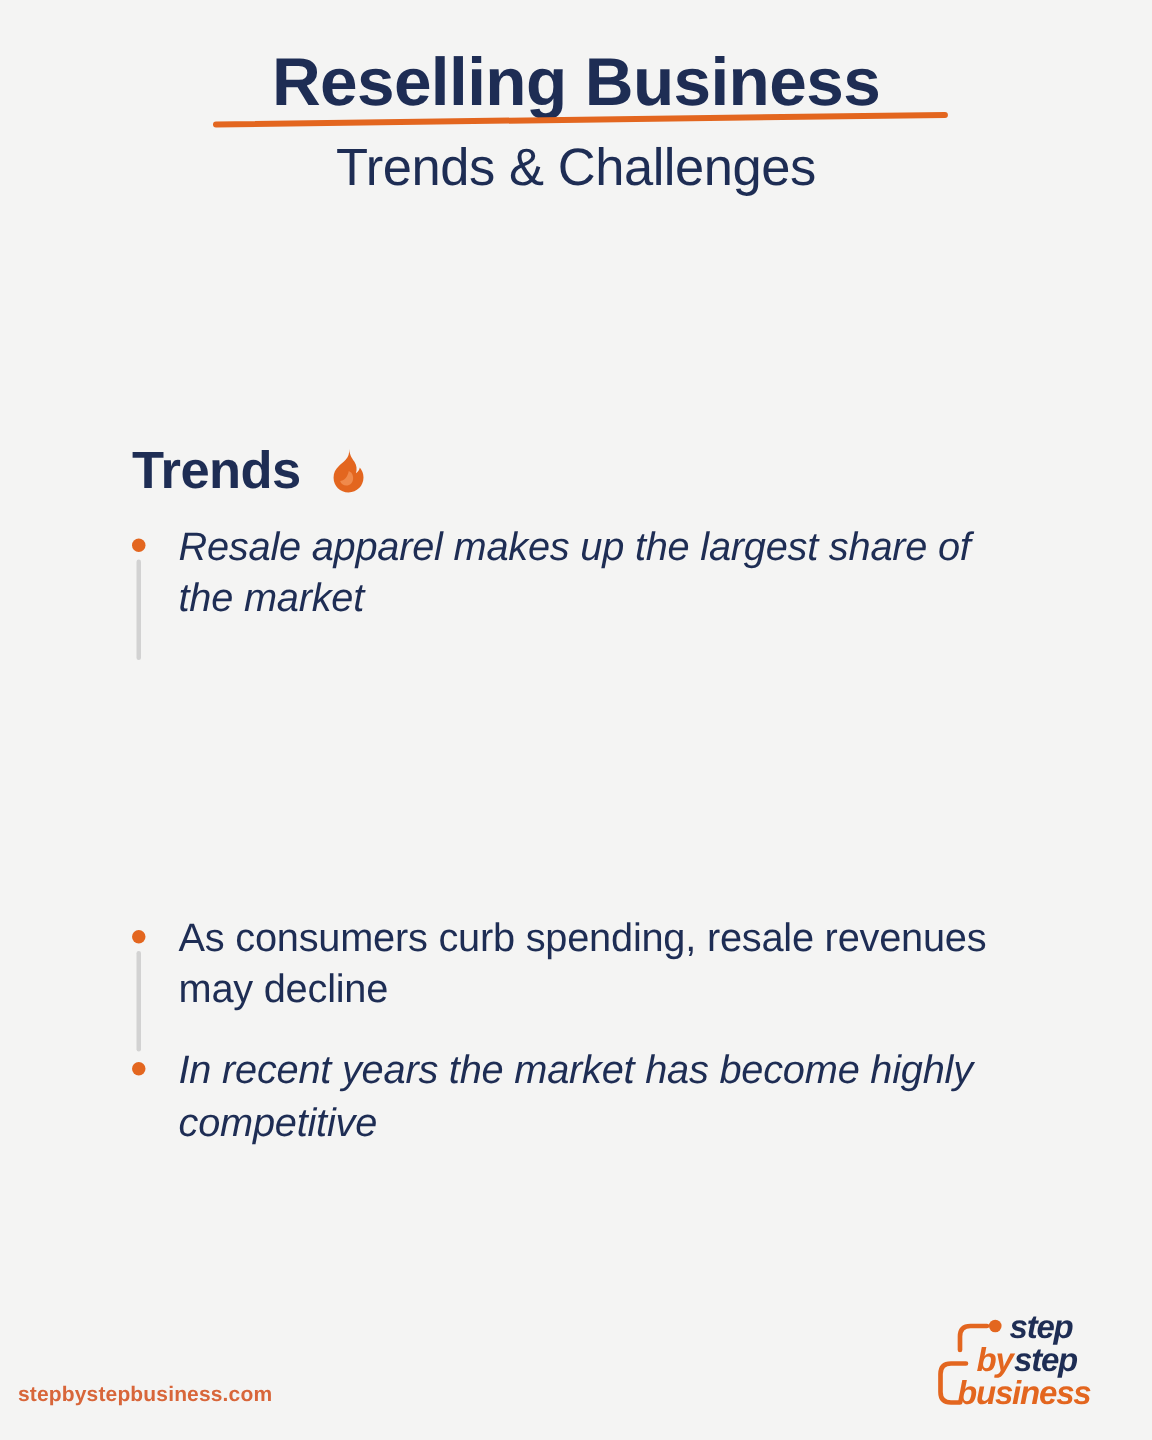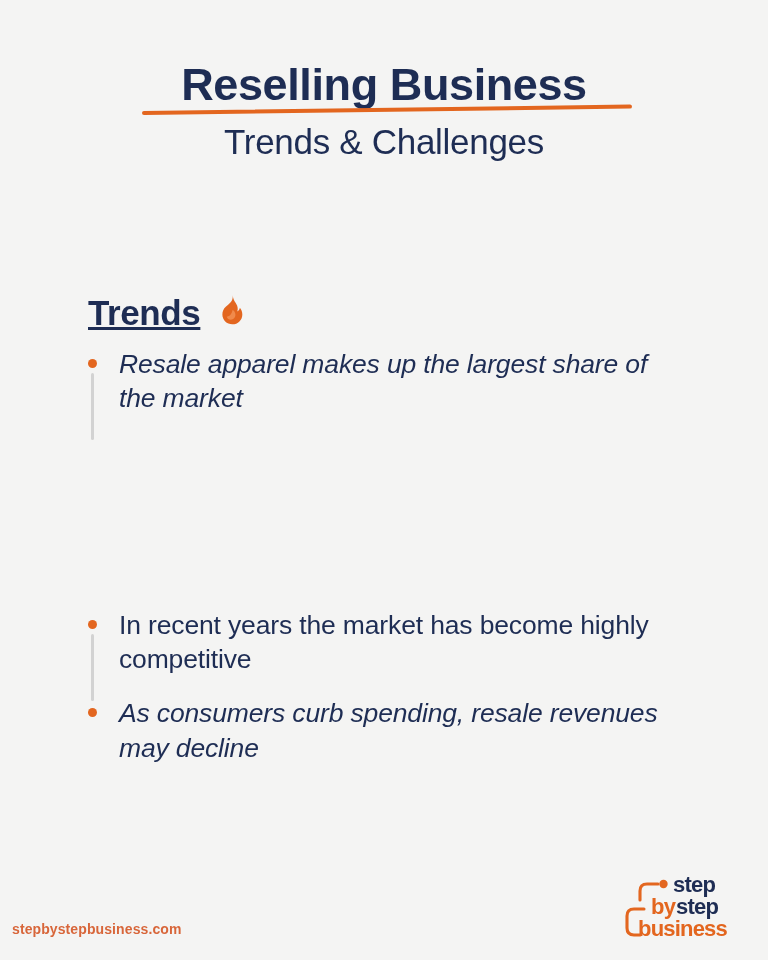--- a/index.html
+++ b/index.html
@@ -13,21 +13,21 @@
   body {
     background:#f4f4f3;
     font-family:"Liberation Sans", sans-serif;
     color:#1e2d54;
     position:relative;
     overflow:hidden;
   }
 
   
   .header {
-    padding-top:62px;
+    padding-top:32px;
     text-align:center;
     position:relative;
   }
 
   .title-main {
     font-size:45px;
     font-weight:bold;
     letter-spacing:-0.4px;
     line-height:1.0;
     color:#1e2d54;
@@ -62,28 +62,27 @@
   .section {
     position:absolute;
     left:88px;
     width:600px;
   }
   .section-trends     { top:293px; }
   .section-challenges { top:596px; }
 
   .section-heading {
     display:flex;
-    align-items:flex-start;
+    align-items:center;
     gap:16px;
     font-size:35px;
     font-weight:bold;
     letter-spacing:-0.4px;
     color:#1e2d54;
     height:42px;
-    text-decoration:underline;
   }
 
   .heading-icon {
     display:inline-flex;
     align-items:center;
     justify-content:center;
     width:32px;
     height:34px;
     flex:0 0 auto;
   }
@@ -146,20 +145,21 @@
     letter-spacing:0.1px;
   }
 
   
   .logo {
     position:absolute;
     right:22px;
     bottom:18px;
     width:128px;
     height:72px;
+    font-style:italic;
   }
   .logo svg { display:block; width:128px; height:72px; }
 </style>
 </head>
 <body>
 
 <div class="header">
   <div class="title-main">Reselling Business</div>
 
   <div class="title-rule-wrap">
@@ -193,26 +193,26 @@
 </div>
 
 <div class="section section-challenges">
 
 
   <ul class="bullets">
     <li class="bullet-connector"></li>
 
     <li class="bullet-row">
       <span class="bullet-dot"></span>
-      <span class="bullet-text">In recent years the market has become highly competitive</span>
+      <span class="bullet-text">As consumers curb spending, resale revenues may decline</span>
     </li>
 
     <li class="bullet-row">
       <span class="bullet-dot"></span>
-      <span class="bullet-text">As consumers curb spending, resale revenues may decline</span>
+      <span class="bullet-text">In recent years the market has become highly competitive</span>
     </li>
   </ul>
 </div>
 
 <div class="footer-url">stepbystepbusiness.com</div>
 
 <div class="logo">
   <svg viewBox="0 0 128 72" aria-hidden="true">
 
     <g fill="none" stroke="#e3661f" stroke-width="3.1" stroke-linecap="round">

